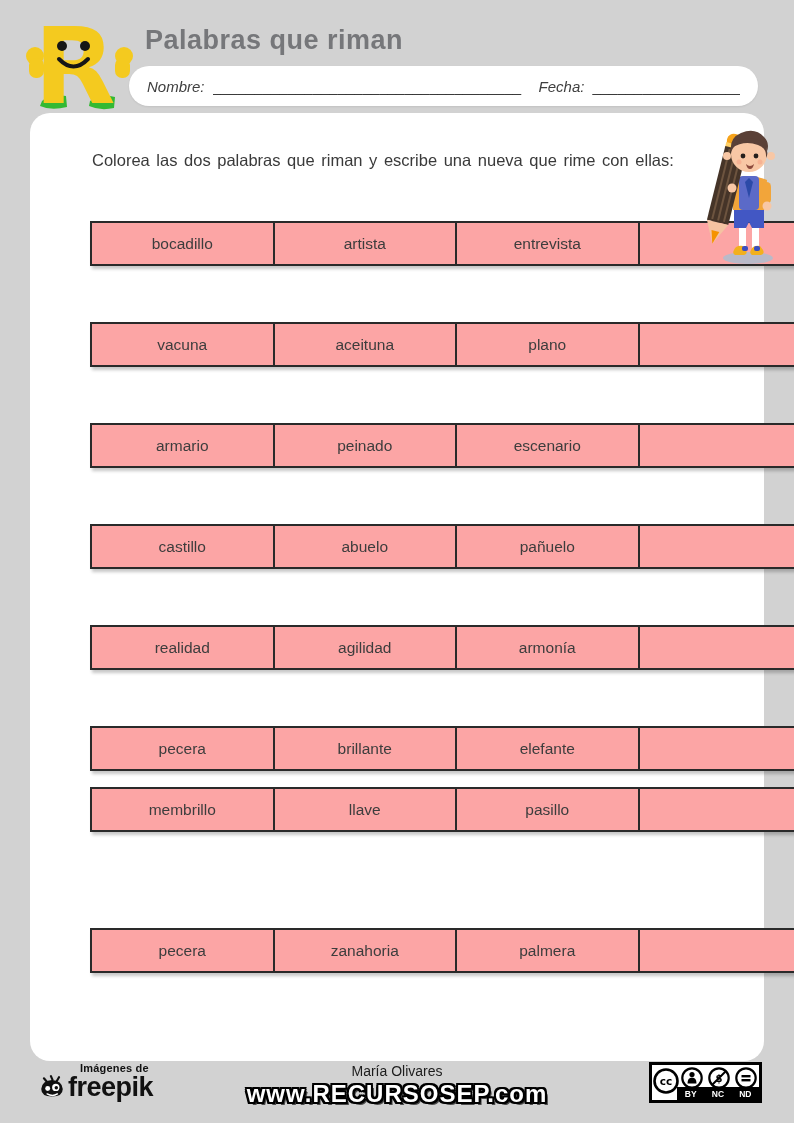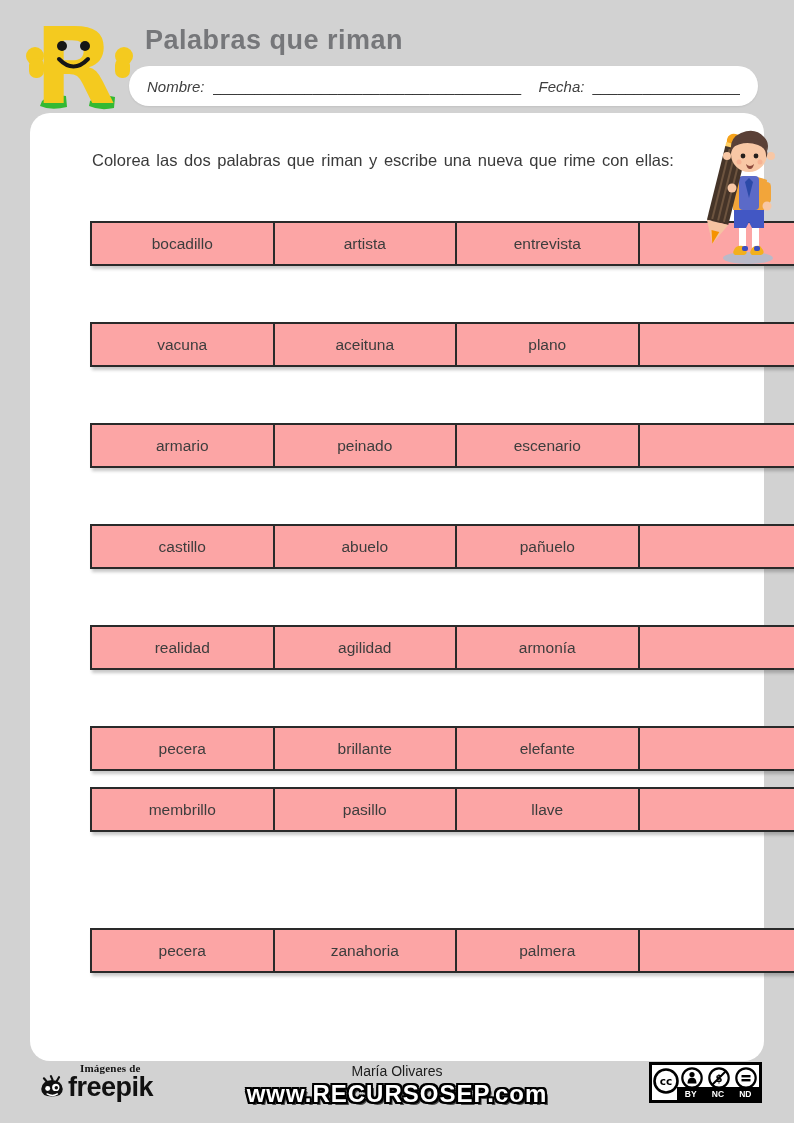--- a/index.html
+++ b/index.html
@@ -49,21 +49,21 @@
     box-shadow:2px 3px 3px rgba(0,0,0,0.22);
   }
   .cell {
     flex:1; display:flex; align-items:center; justify-content:center;
     font-size:15.5px; color:#3d3d3d;
     border-right:2px solid #2a2a2a;
   }
   .cell:last-child { border-right:none; }
   
   .freepik { position:absolute; left:38px; top:1062px; width:130px; }
-  .freepik-caption { font-size:11px; font-weight:bold; color:#111; margin-left:42px; letter-spacing:0.2px;font-family:Liberation Serif, serif; }
+  .freepik-caption { font-size:11px; font-weight:bold; color:#111; margin-left:42px; letter-spacing:0.2px; }
   .freepik-row { display:flex; align-items:center; margin-top:-2px; }
   .freepik-name { font-size:27px; font-weight:bold; color:#111; letter-spacing:-0.5px; margin-left:2px;text-align:center; }
   .author {
     position:absolute; left:0; top:1063px; width:794px; text-align:center;
     font-size:14px; color:#1d1d1d;
   }
   .website {
     position:absolute; left:0; top:1080px; width:794px; text-align:center;
     font-size:24px; font-weight:bold; letter-spacing:1px; color:#ffffff;
     text-shadow:
@@ -202,22 +202,22 @@
         <div class="cell"></div>
       </div>
       <div class="row-table" style="top: 726px;">
         <div class="cell">pecera</div>
         <div class="cell">brillante</div>
         <div class="cell">elefante</div>
         <div class="cell"></div>
       </div>
       <div class="row-table" style="top: 787px;">
         <div class="cell">membrillo</div>
+        <div class="cell">llave</div>
         <div class="cell">pasillo</div>
-        <div class="cell">llave</div>
         <div class="cell"></div>
       </div>
       <div class="row-table" style="top: 928px;">
         <div class="cell">pecera</div>
         <div class="cell">zanahoria</div>
         <div class="cell">palmera</div>
         <div class="cell"></div>
       </div>
     </div>
 

